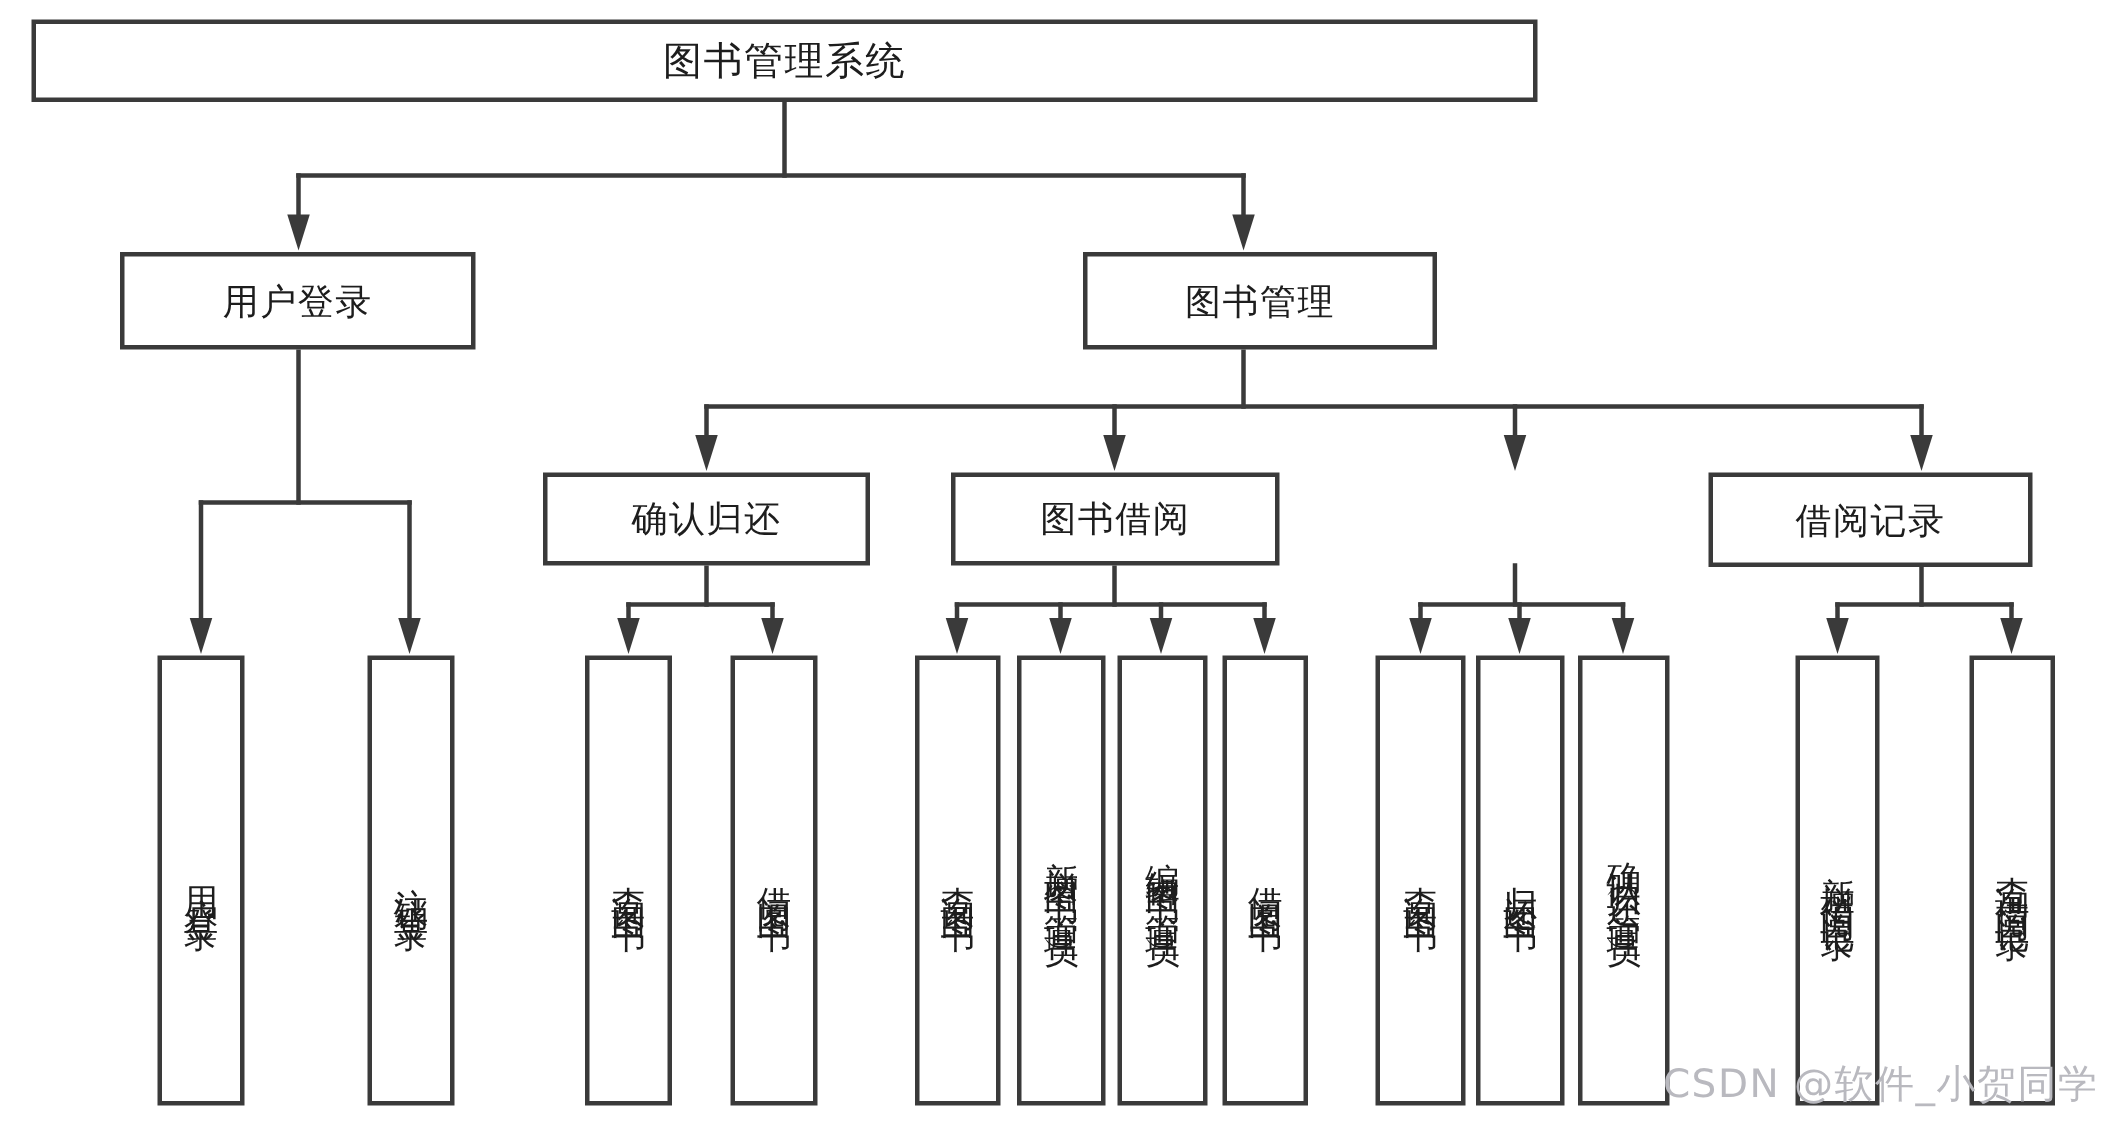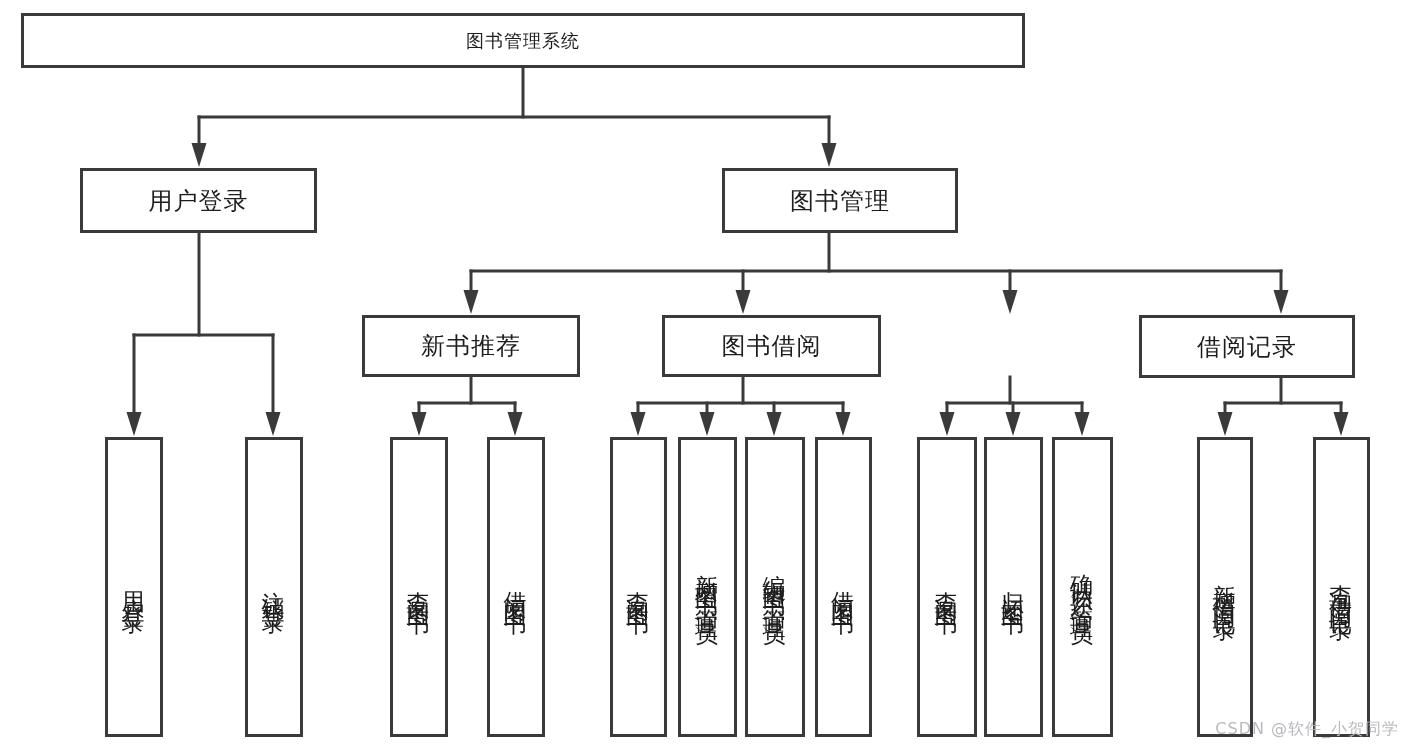--- a/index.html
+++ b/index.html
@@ -31,34 +31,34 @@
     box-sizing: border-box;
     background: #ffffff;
     border: 3px solid var(--line, #3a3a3a);
     display: flex;
     align-items: center;
     justify-content: center;
     color: var(--text, #1d1d1d);
     text-align: center;
     white-space: nowrap;
   }
-  .box.root  { font-size: 18px; letter-spacing: 1px; }
+  .box.root  { font-size: 26px; letter-spacing: 1px; }
   .box.h     { font-size: 24px; letter-spacing: 1px; }
   .box.v {
     writing-mode: vertical-rl;
     text-orientation: mixed;
     font-size: 23px;
     letter-spacing: 7px;
     white-space: nowrap;
   }
   .watermark {
     position: absolute;
     right: 6px;
     bottom: 7px;
-    font-size: 16px;
+    font-size: 26px;
     color: var(--watermark, #b9b9bf);
     letter-spacing: 1px;
     text-align: right;
   }
 </style>
 </head>
 <body>
 
 <div class="stage">
 
@@ -129,22 +129,22 @@
       <polygon points="1217.5,412 1232.5,412 1225,436"></polygon>
       <polygon points="1333.5,412 1348.5,412 1341,436"></polygon>
     </g>
   </svg>
 
   <div class="box root" style="left:21px; top:13px; width:1004px; height:55px;">图书管理系统</div>
 
   <div class="box h" style="left:80px; top:168px; width:237px; height:65px;">用户登录</div>
   <div class="box h" style="left:722px; top:168px; width:236px; height:65px;">图书管理</div>
 
-  <div class="box h" style="left:362px; top:315px; width:218px; height:62px;">新书推荐</div>
-  <div class="box h" style="left:634px; top:315px; width:219px; height:62px;margin-left:28px;">图书借阅</div>
+  <div class="box h" style="left:362px; top:315px; width:218px; height:62px;">确认归还</div>
+  <div class="box h" style="left:634px; top:315px; width:219px; height:62px;">图书借阅</div>
   <div class="box h" style="left:1139px; top:315px; width:216px; height:63px;">借阅记录</div>
 
   <div class="box v" style="left:105px; top:437px; width:58px; height:300px;">用户登录</div>
   <div class="box v" style="left:245px; top:437px; width:58px; height:300px;">注销登录</div>
 
   <div class="box v" style="left:390px; top:437px; width:58px; height:300px;">查询图书</div>
   <div class="box v" style="left:487px; top:437px; width:58px; height:300px;">借阅图书</div>
 
   <div class="box v" style="left:610px; top:437px; width:57px; height:300px;">查询图书</div>
   <div class="box v" style="left:678px; top:437px; width:59px; height:300px;">新增图书（管理员）</div>

